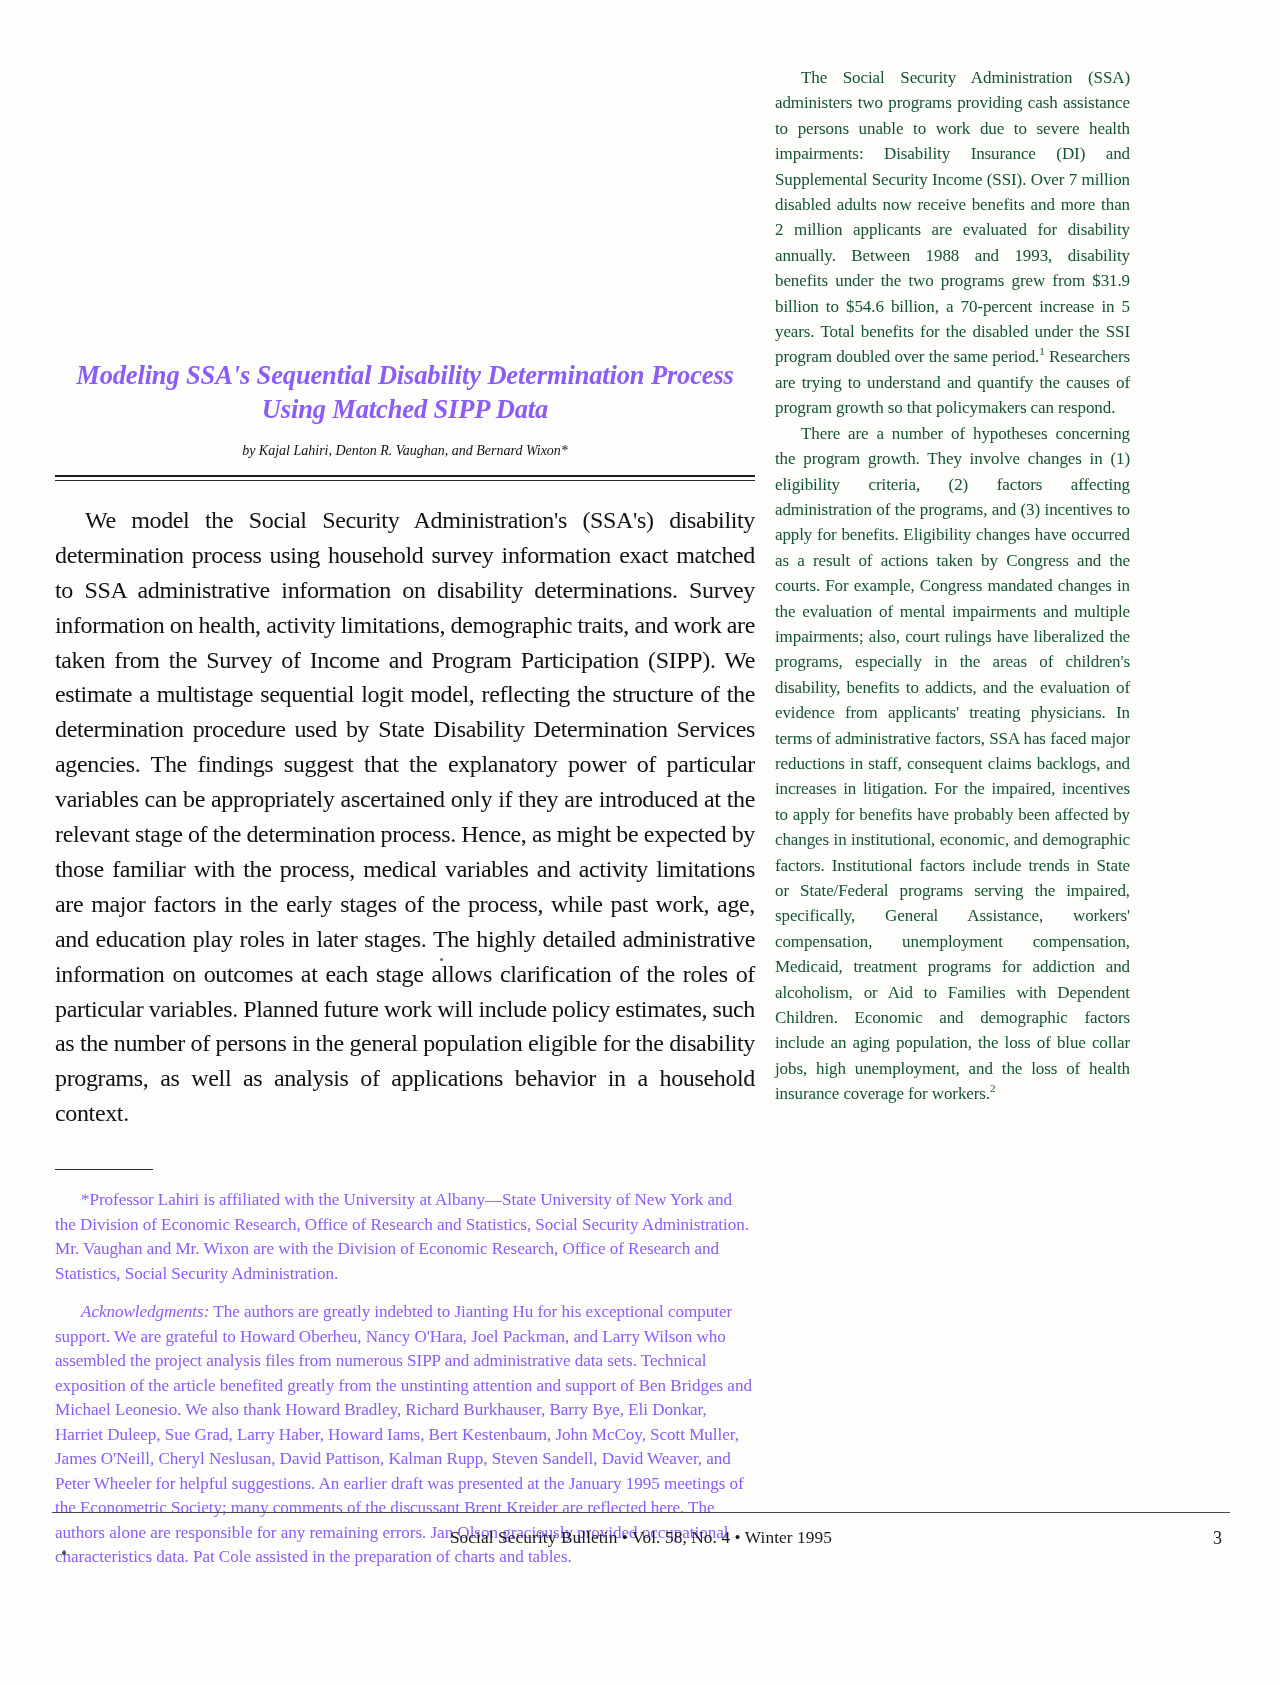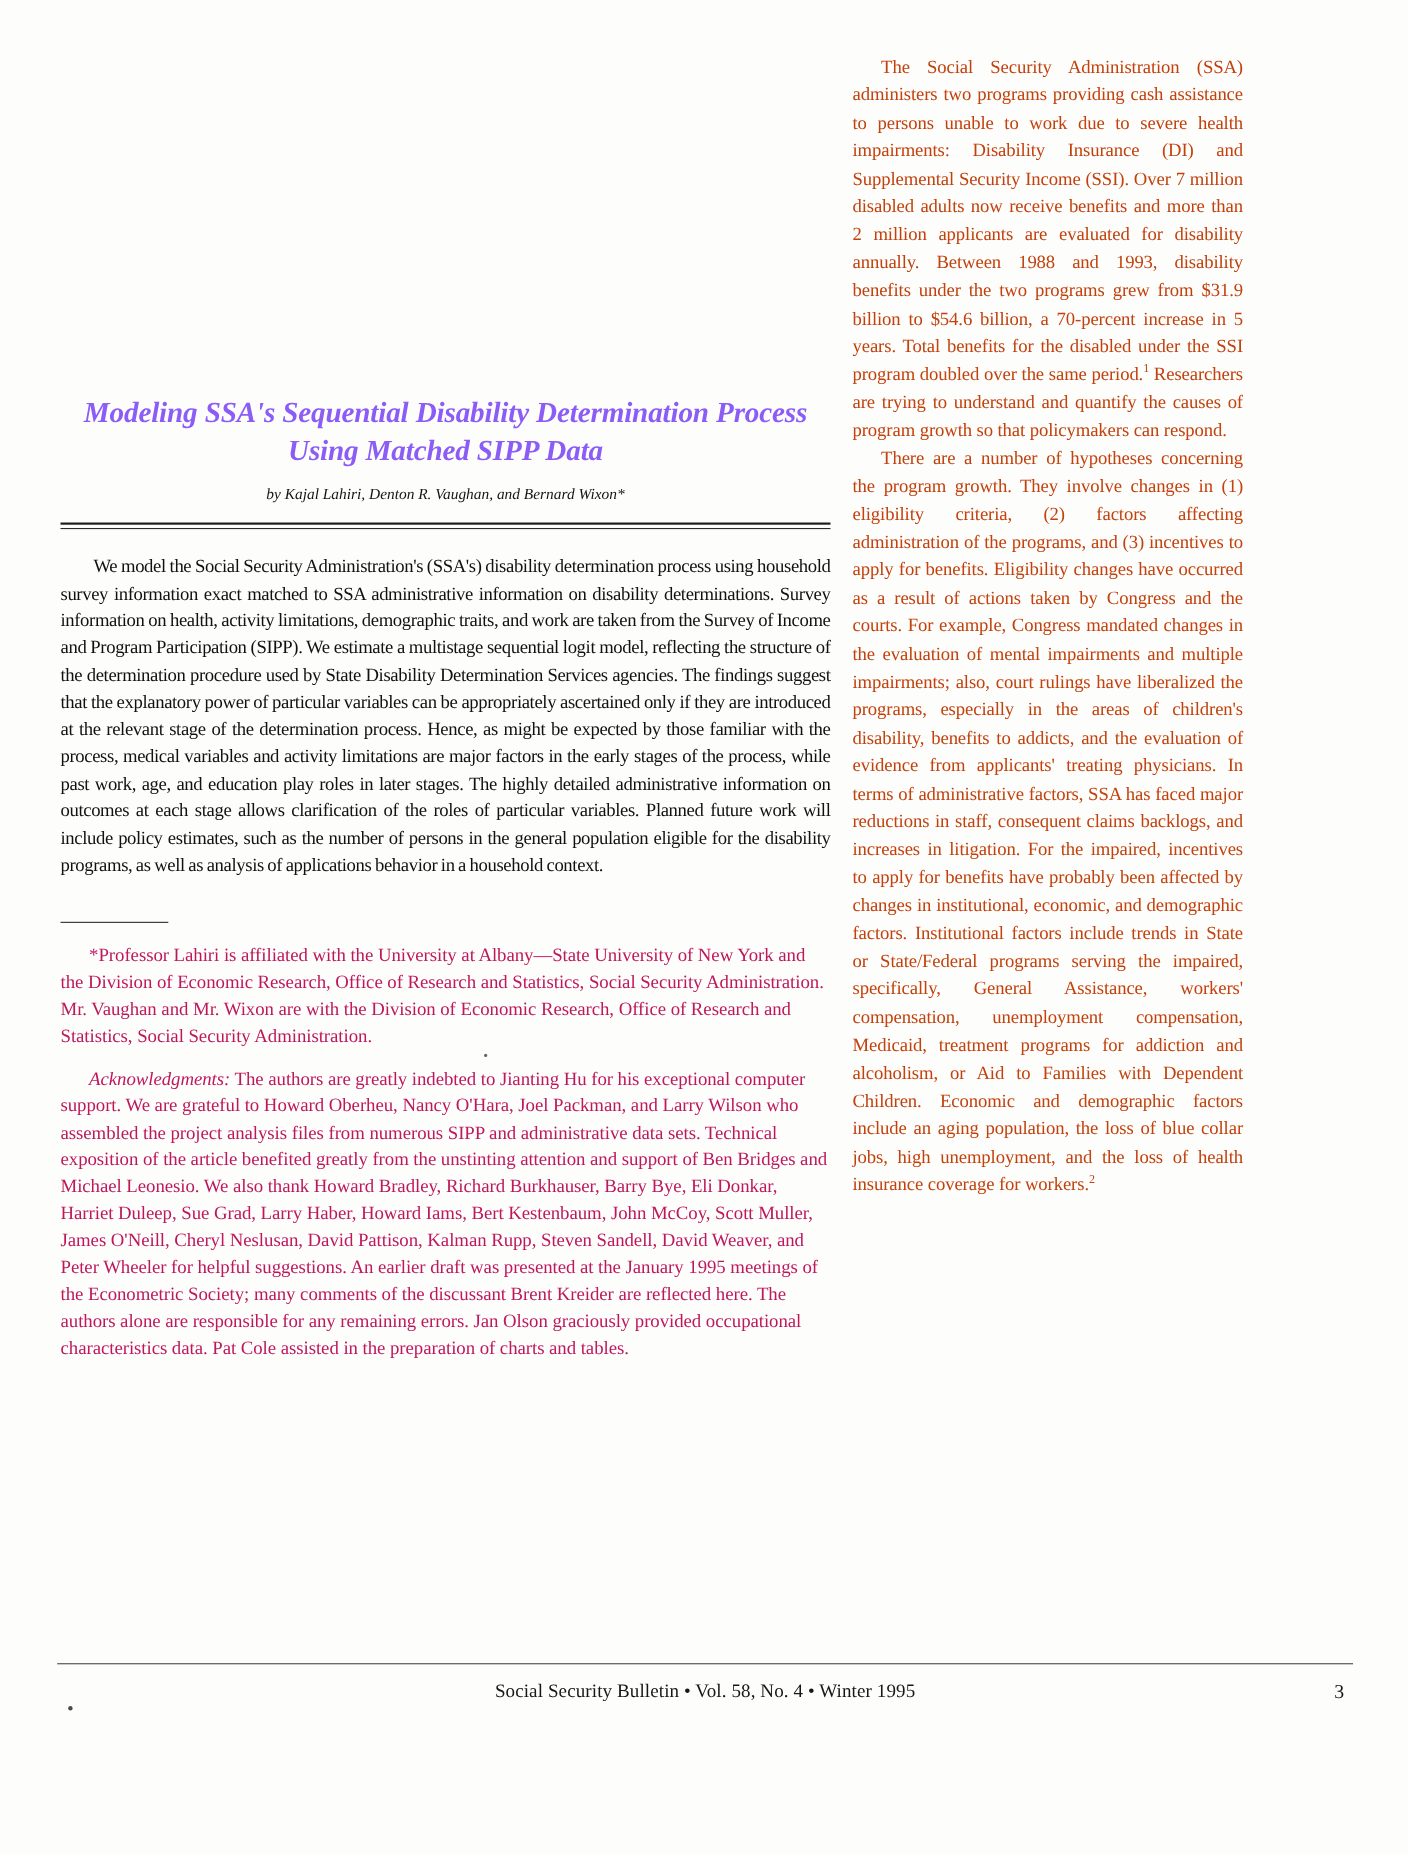--- a/index.html
+++ b/index.html
@@ -76,41 +76,41 @@
     margin-top: 16px;
     border-top: 2.2px solid #1c1c1c;
     border-bottom: 1px solid #2a2a2a;
     height: 3px;
     box-sizing: content-box;
   }
 
   
   .abstract {
     margin-top: 22px;
-    font-size: 17px;
+    font-size: 24px;
     line-height: 1.455;
     text-align: justify;
     text-indent: 30px;
     color: #111111;
     letter-spacing: -0.35px;
     word-spacing: -0.7px;
   }
 
   
   .footnote-rule {
     margin-top: 38px;
     width: 98px;
     border-top: 1.6px solid #2b2b2b;
   }
   .footnote-block {
     margin-top: 18px;
     font-size: 17.1px;
     line-height: 1.435;
     text-align: left;
-    color: #be185d;
+    color: #8b5cf6;
     letter-spacing: -0.05px;
   }
   .footnote-block p {
     margin: 0 0 14px 0;
     text-indent: 26px;
   }
   .footnote-block p.ack {
     text-indent: 26px;
   }
   .ack-label {
@@ -139,24 +139,25 @@
     height: 8px;
     color: #8b8b8b;
     font-size: 12px;
     letter-spacing: 5px;
     overflow: hidden;
     white-space: nowrap;
   }
   .intro-wrap { position: relative; }
 
   .body-col {
+    margin-top: 17px;
     font-size: 17.0px;
     line-height: 1.495;
     text-align: justify;
-    color: #c2410c;
+    color: #14532d;
     letter-spacing: -0.1px;
   }
   .body-col p {
     margin: 0;
     text-indent: 26px;
   }
   sup {
     font-size: 11px;
     vertical-align: super;
     line-height: 0;

